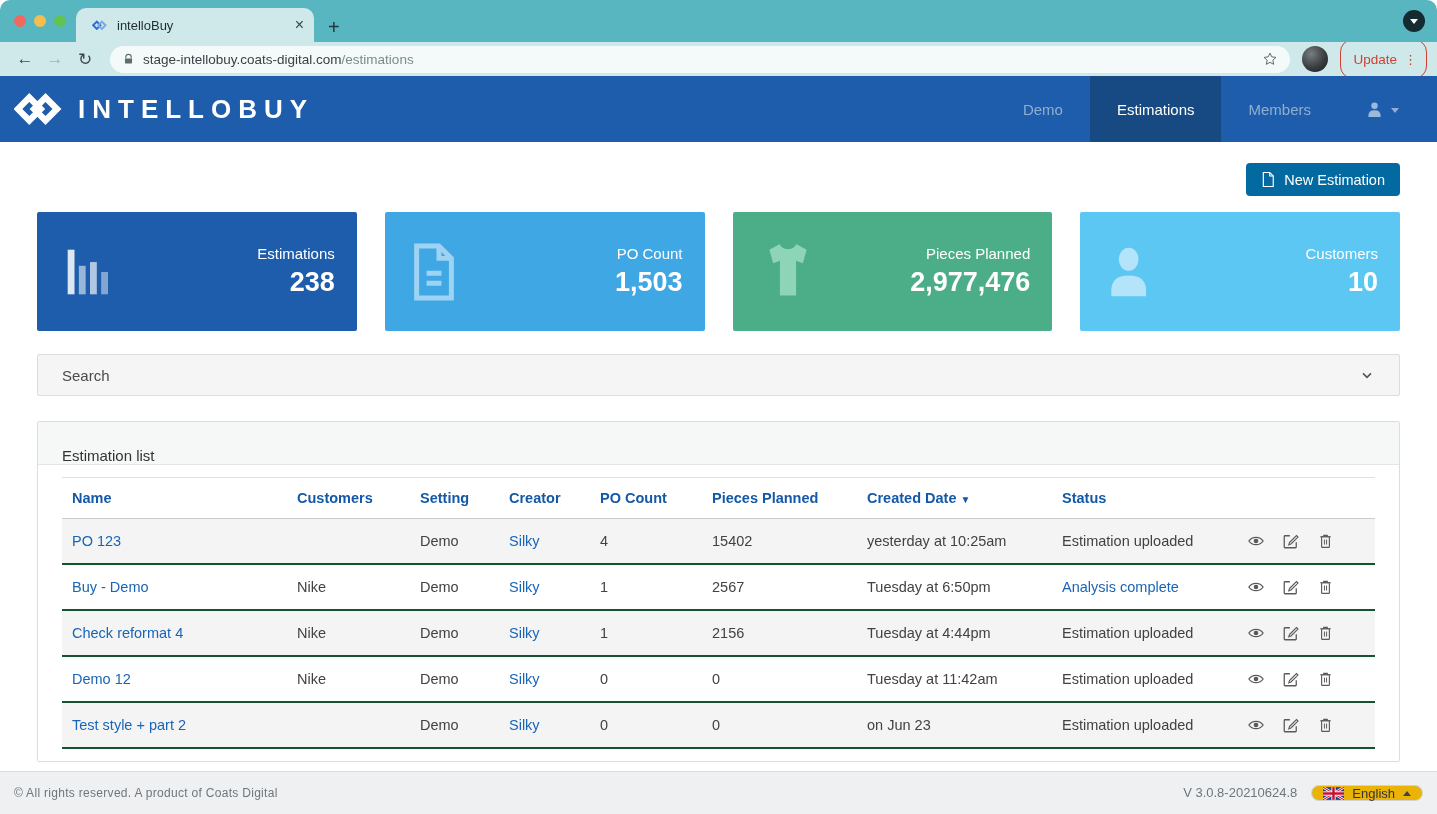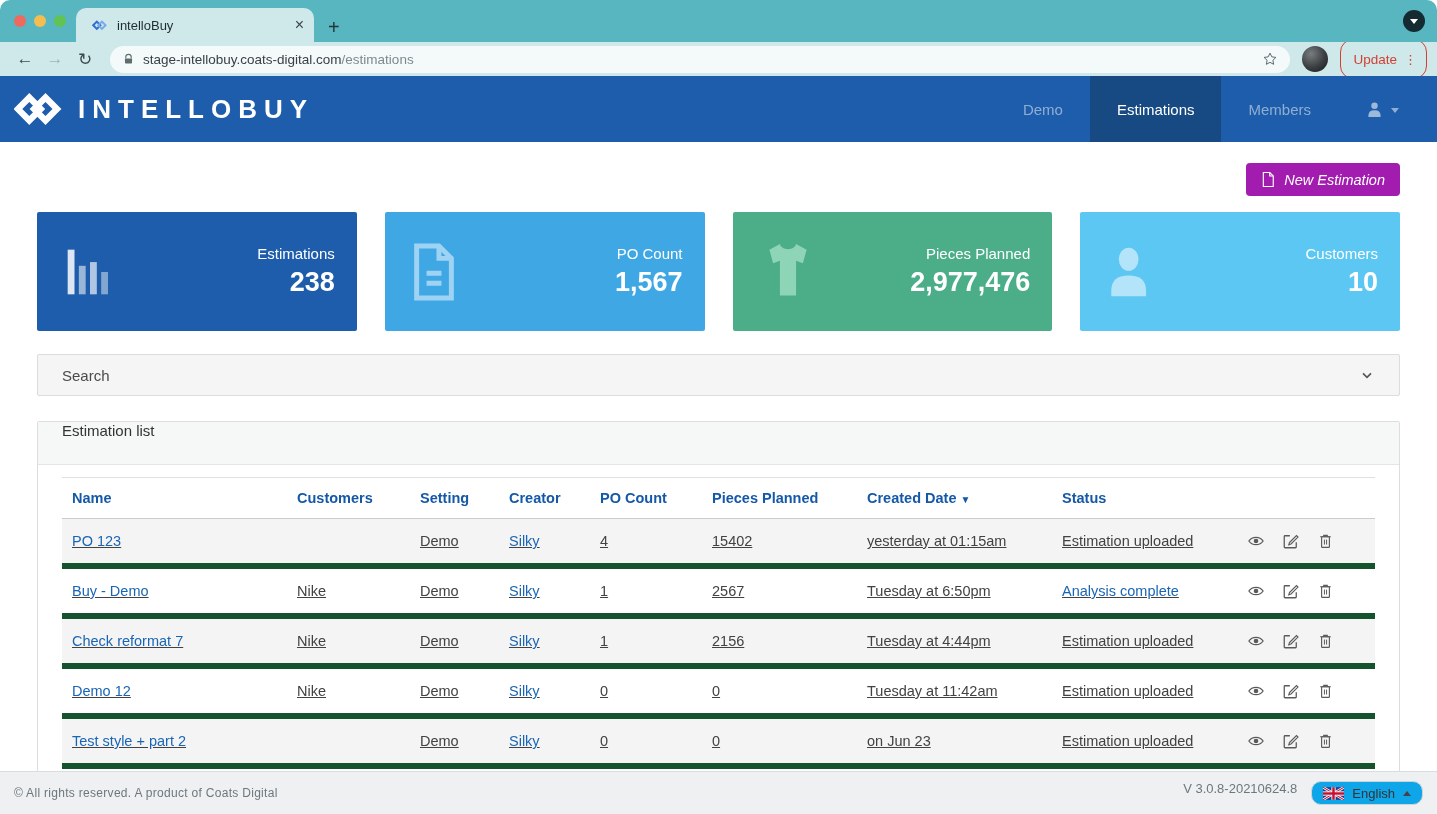--- a/index.html
+++ b/index.html
@@ -37,52 +37,52 @@
   .nav-items { margin-left:auto; display:flex; align-items:stretch; }
   .nav-item { display:flex; align-items:center; padding:0 27px; font-size:15px; color:#8fafd2; cursor:default; gap:7px; }
   .nav-item.bright { color:#f2f6fa; }
   .nav-item.active { background:#174a82; color:#fff; }
   .caret-down { border-left:4.5px solid transparent; border-right:4.5px solid transparent; border-top:5px solid currentColor; display:inline-block; margin-top:2px; }
   .user-item { padding-right:38px; }
 
   
   .content { flex:1; padding:0 37px; overflow:hidden; }
   .actions-row { display:flex; justify-content:flex-end; margin-top:21px; }
-  .btn-primary { background:#a21caf; color:#fff; border:none; border-radius:4px; height:33px; display:flex; align-items:center; gap:9px; padding:0 15px; font-size:14.5px; font-family:inherit;font-style:italic; }
+  .btn-primary { background:#0369a1; color:#fff; border:none; border-radius:4px; height:33px; display:flex; align-items:center; gap:9px; padding:0 15px; font-size:14.5px; font-family:inherit; }
 
   .cards { display:grid; grid-template-columns:repeat(4,1fr); gap:28px; margin-top:16px; }
   .card { height:119px; border-radius:2px; display:flex; align-items:center; padding:0 22px; color:#fff; }
   .card .icon-box { width:78px; flex:none; display:flex; align-items:center; }
   .card .meta { margin-left:auto; text-align:right; }
   .card .label { font-size:15px; margin-bottom:5px; }
   .card .value { font-size:27px; font-weight:700; }
 
   .search-panel { margin-top:23px; height:42px; background:#f5f5f5; border:1px solid #dcdcdc; border-radius:2px; display:flex; align-items:center; padding:0 24px; }
   .search-label { font-size:15px; color:#4a4a4a; }
   .search-chevron { margin-left:auto; display:flex; color:#555; }
 
   .list-panel { margin-top:25px; border:1px solid #ddd; border-radius:2px; }
-  .panel-header { height:43px; background:#f6f7f7; border-bottom:1px solid #e5e5e5; display:flex; align-items:flex-start; padding:0 24px; }
+  .panel-header { height:43px; background:#f6f7f7; border-bottom:1px solid #e5e5e5; display:flex; align-items:flex-end; padding:0 24px; }
   .panel-title { font-size:15px; color:#333; }
   .panel-body { padding:12px 24px 12px; background:#fff; }
   table { width:100%; border-collapse:collapse; table-layout:fixed; border-top:1px solid #e0e0e0; }
   thead th { text-align:left; font-size:14.5px; color:#1458a8; font-weight:700; padding:12px 8px 12px 10px; border-bottom:1px solid #cbcbcb; white-space:nowrap; }
-  tbody td { font-size:14.5px; color:#424242; padding:13px 8px 13px 10px; border-bottom:6px solid #14532d; white-space:nowrap; overflow:hidden;text-decoration:underline; }
+  tbody td { font-size:14.5px; color:#424242; padding:13px 8px 13px 10px; border-bottom:2px solid #14532d; white-space:nowrap; overflow:hidden; }
   tbody tr:nth-child(odd) { background:#f4f4f4; }
   a.cell-link, .cell-link { color:#1965b5; text-decoration:none; cursor:pointer; }
   .sort-icon { font-size:10px; color:#1458a8; margin-left:4px; }
   .row-actions { display:flex; gap:17px; align-items:center; }
   .action-btn { background:none; border:none; padding:0; color:#5a5a5a; display:flex; cursor:pointer; }
 
   
   .footer { height:43px; background:#eef0f1; border-top:1px solid #d9dddf; display:flex; align-items:center; padding:14px 14px; flex:none; }
   .copyright { font-size:12px; color:#6d777e; letter-spacing:.3px; }
   .footer-right { margin-left:auto; display:flex; gap:14px; }
   .version { font-size:13px; color:#6d777e; }
-  .lang-box { height:24px; background:#0ea5e9; border:1px solid #cfd4d6; border-radius:10px; display:flex; align-items:center; gap:8px; padding:0 11px; }
+  .lang-box { height:16px; background:#eab308; border:1px solid #cfd4d6; border-radius:10px; display:flex; align-items:center; gap:8px; padding:0 11px; }
   .lang-label { font-size:13px; color:#333; }
   .caret-up { border-left:4.5px solid transparent; border-right:4.5px solid transparent; border-bottom:5px solid #444; display:inline-block; }
 
   svg { display:block; }
 </style>
 </head>
 <body>
 
 <div class="tab-strip">
   <div class="traffic-lights">
@@ -193,21 +193,21 @@
         <svg width="54" height="62" viewBox="0 0 80 100">
           <g fill="none" stroke="#9ed3f3" stroke-width="8">
             <path d="M12 8 h36 l20 20 v64 H12 z"></path>
             <path d="M48 8 v20 h20"></path>
             <path d="M28 52 h24 M28 68 h24"></path>
           </g>
         </svg>
       </div>
       <div class="meta">
         <div class="label">PO Count</div>
-        <div class="value">1,567</div>
+        <div class="value">1,503</div>
       </div>
     </div>
     <div class="card" style="background-color: rgb(76, 174, 137);">
       <div class="icon-box">
         <svg width="66" height="62" viewBox="0 0 100 100">
           <path d="M20 14 L37 5 C39 16 61 16 63 5 L80 14 L74 36 L63 32 L63 88 L37 88 L37 32 L26 36 Z" fill="#8ed4b6"></path>
         </svg>
       </div>
       <div class="meta">
         <div class="label">Pieces Planned</div>
@@ -268,21 +268,21 @@
           </tr>
         </thead>
         <tbody>
           <tr>
             <td><a class="cell-link">PO 123</a></td>
             <td></td>
             <td>Demo</td>
             <td><a class="cell-link">Silky</a></td>
             <td>4</td>
             <td>15402</td>
-            <td>yesterday at 01:15am</td>
+            <td>yesterday at 10:25am</td>
             <td>Estimation uploaded</td>
             <td>
               <div class="row-actions">
                 <button class="action-btn">
                     <svg width="18" height="18" viewBox="0 0 24 24">
                       <path d="M2.5 12C7 5.5 17 5.5 21.5 12 17 18.5 7 18.5 2.5 12Z" fill="none" stroke="currentColor" stroke-width="1.7"></path>
                       <circle cx="12" cy="12" r="3.1" fill="currentColor"></circle>
                     </svg>
                   </button>
                 <button class="action-btn">
@@ -328,21 +328,21 @@
                     <svg width="17" height="18" viewBox="0 0 24 24">
                       <path d="M4.5 6h15M9.5 6V4h5v2" fill="none" stroke="currentColor" stroke-width="1.6"></path>
                       <rect x="6.5" y="6" width="11" height="15" rx="1" fill="none" stroke="currentColor" stroke-width="1.6"></rect>
                       <path d="M10.5 10v7M13.5 10v7" stroke="currentColor" stroke-width="1.4"></path>
                     </svg>
                   </button>
               </div>
             </td>
           </tr>
           <tr>
-            <td><a class="cell-link">Check reformat 7</a></td>
+            <td><a class="cell-link">Check reformat 4</a></td>
             <td>Nike</td>
             <td>Demo</td>
             <td><a class="cell-link">Silky</a></td>
             <td>1</td>
             <td>2156</td>
             <td>Tuesday at 4:44pm</td>
             <td>Estimation uploaded</td>
             <td>
               <div class="row-actions">
                 <button class="action-btn">

